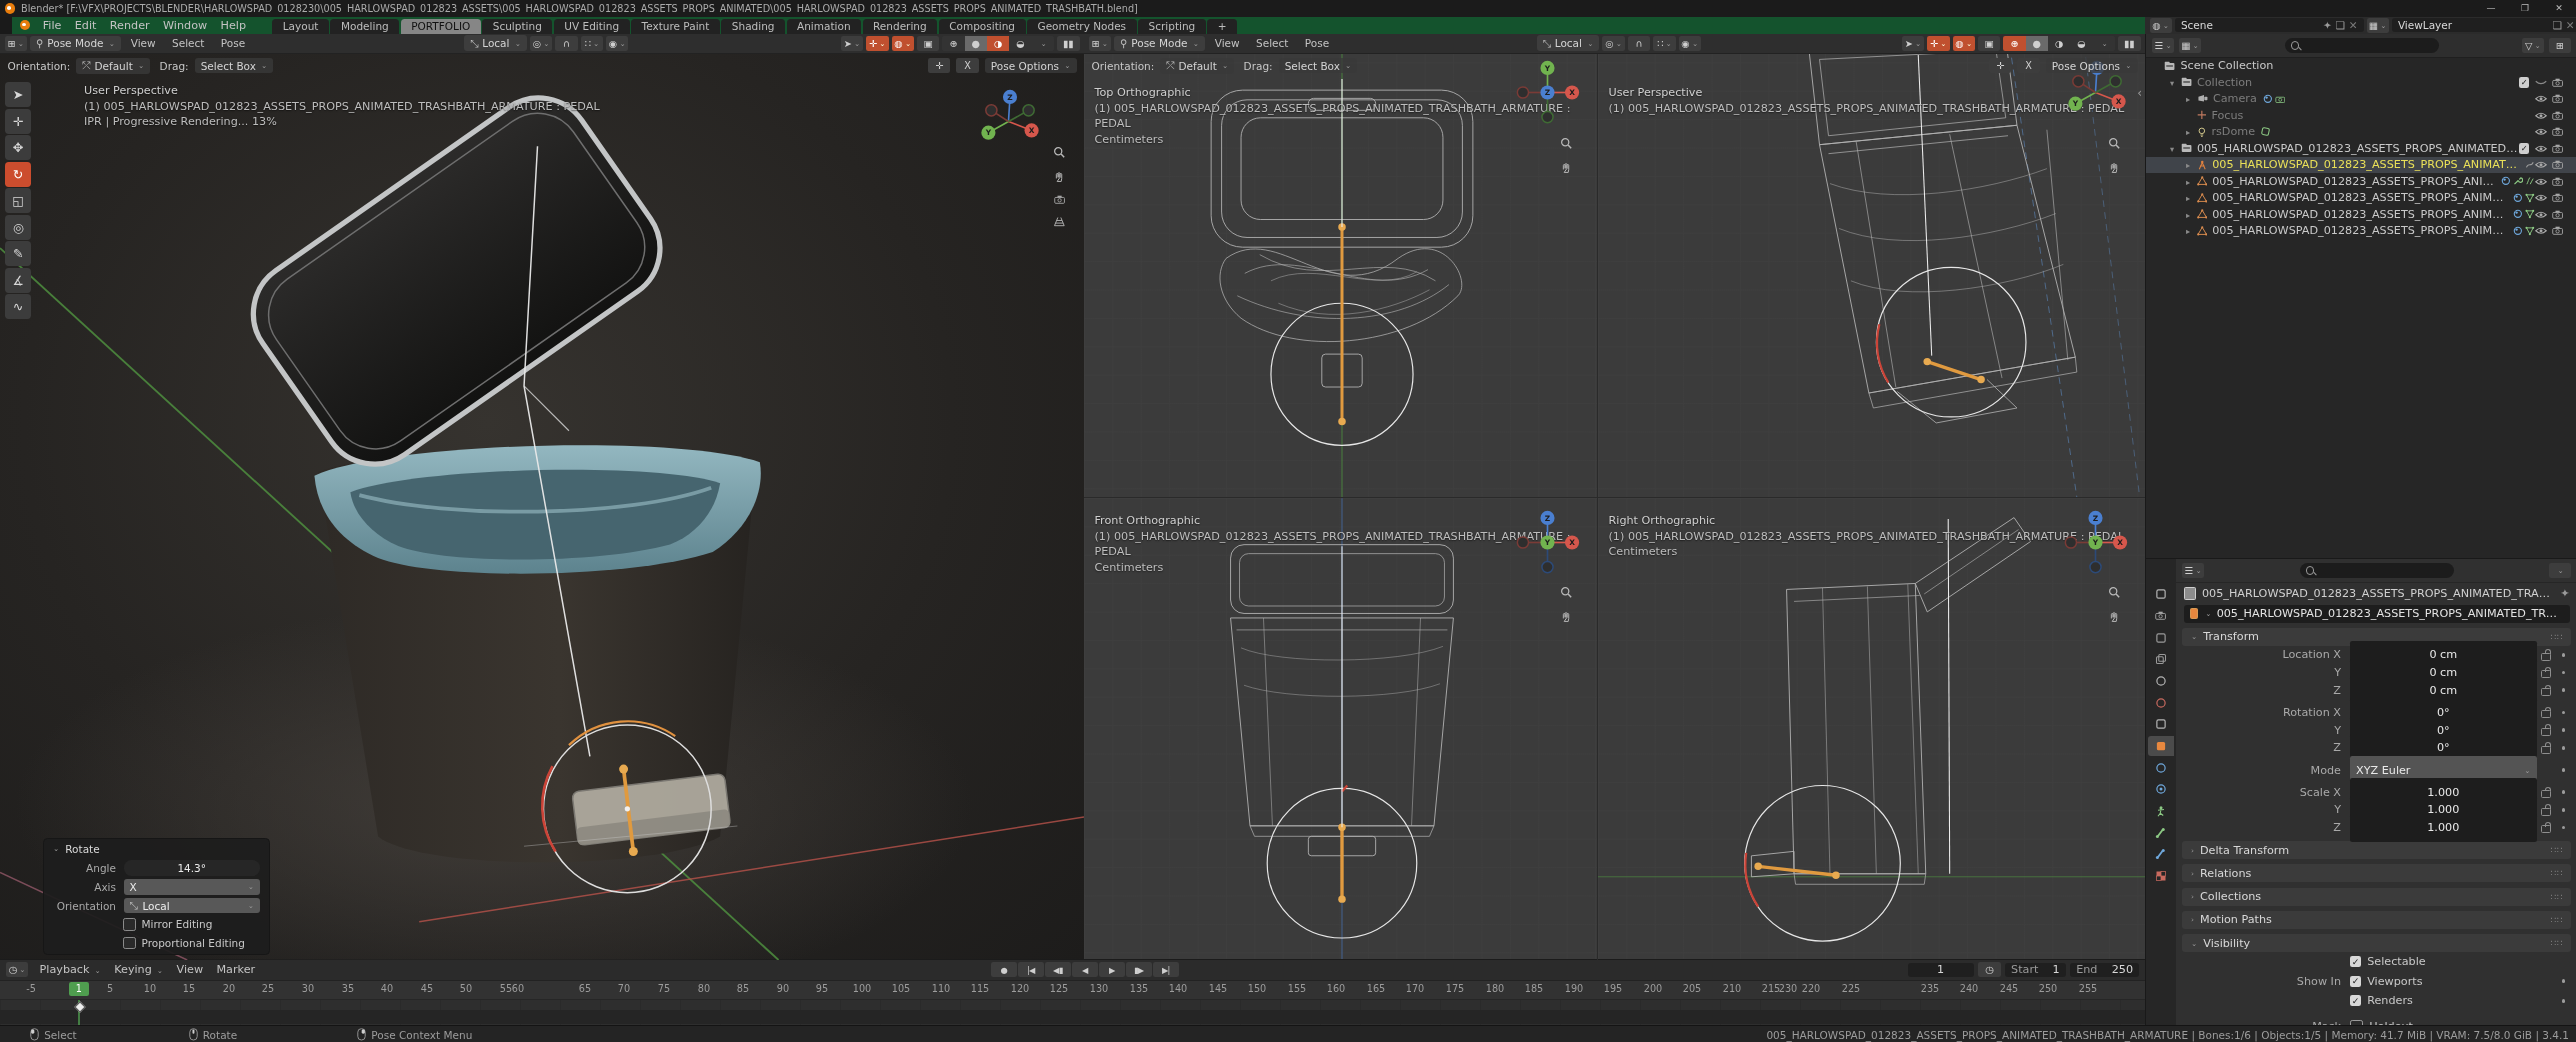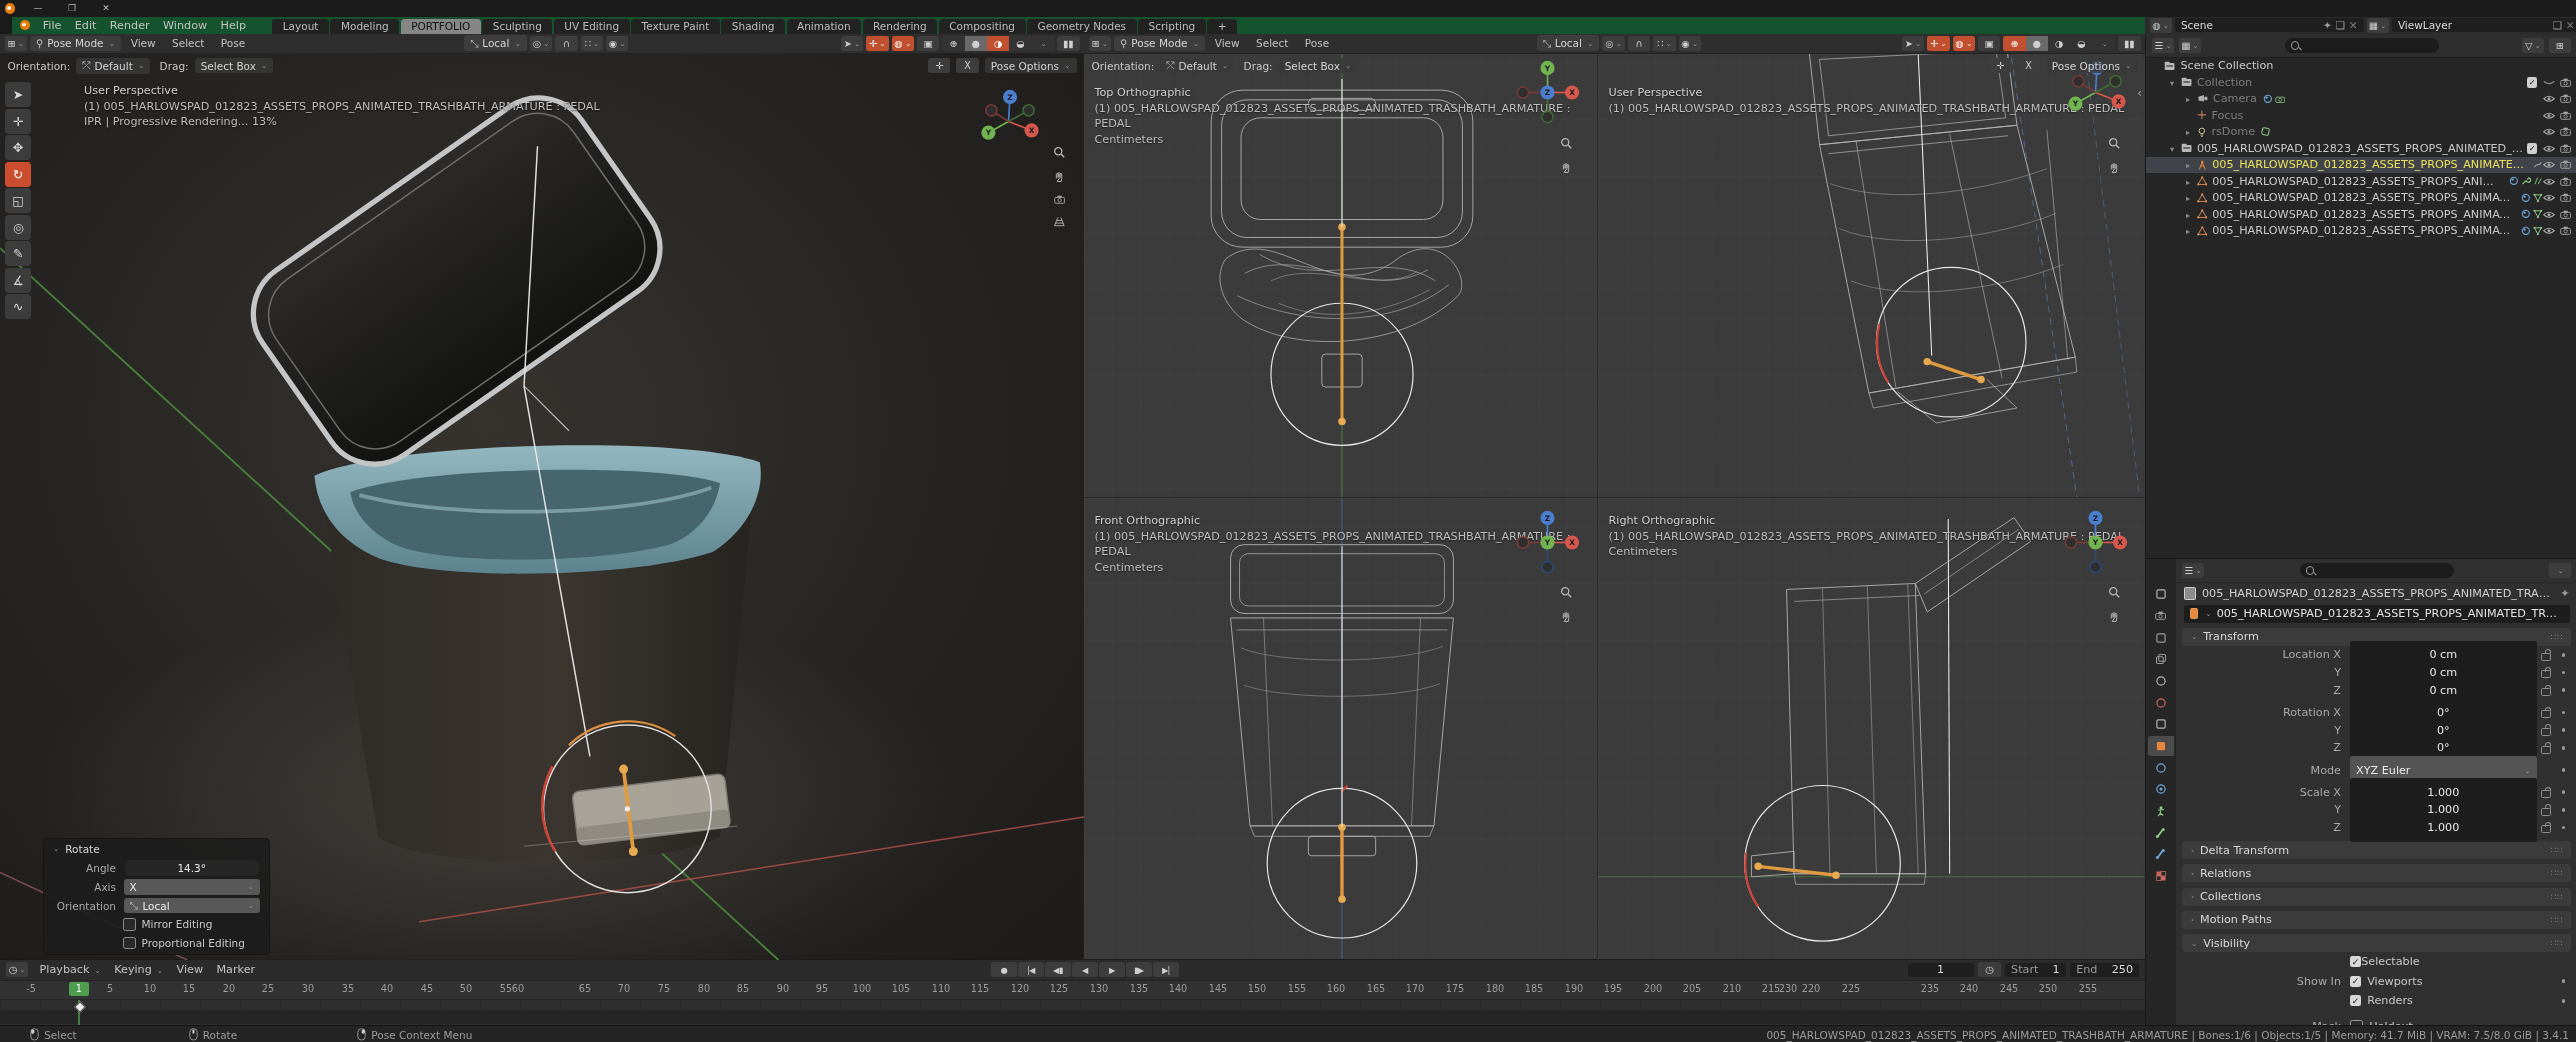--- a/index.html
+++ b/index.html
@@ -43,21 +43,21 @@
   .navgizmo{position:absolute;z-index:22}
   .sideicons{position:absolute;z-index:22;display:flex;flex-direction:column;gap:12px;align-items:center}
   
   #sidebar-top{left:2145px;top:16.5px;width:431px;height:17px;background:#2b2b2b;border-bottom:0.7px solid #1c1c1c;display:flex;align-items:center;gap:3px;padding:0 4.5px;font-size:10.5px}
   .field{background:#1f1f1f;border-radius:3px;padding:0.7px 6px;color:#d8d8d8;display:inline-flex;align-items:center;gap:3.7px}
   #outliner{left:2145px;top:34px;width:431px;height:525px;background:#262626;border-left:0.7px solid #191919}
   #outliner-header{height:22.5px;background:#2e2e2e;border-bottom:0.7px solid #1f1f1f;display:flex;align-items:center;gap:4.5px;padding:0 6px}
   .search{background:#1c1c1c;border-radius:7.5px;height:15px;flex:0 0 142px;display:flex;align-items:center;gap:4.5px;padding:0 6px;color:#8a8a8a}
   .mag{width:6.7px;height:6.7px;border:1.1px solid #9a9a9a;border-radius:50%;position:relative;flex:0 0 auto}
   .mag::after{content:"";position:absolute;left:6px;top:6px;width:3.7px;height:1.1px;background:#9a9a9a;transform:rotate(45deg)}
-  .orow{height:16.5px;display:flex;align-items:center;font-size:11.2px;color:#c9c9c9;padding-right:6px}
+  .orow{height:16.5px;display:flex;align-items:center;font-size:11.2px;color:#c9c9c9;padding-right:14px}
   .orow.sel{background:#40444a}
   .orow .lbl{white-space:nowrap;overflow:hidden;text-overflow:ellipsis}
   .orow .lbl.yellow{color:#e9e058}
   .orow.dim .lbl{color:#7c7c7c}
   .chk{width:10.5px;height:10.5px;background:#cfcfcf;border-radius:2.2px;color:#1a1a1a;font-size:8.2px;display:inline-flex;align-items:center;justify-content:center;font-weight:bold}
   .xtras{display:inline-flex;gap:2.2px;align-items:center;margin-left:6px}
   
   #props{left:2145px;top:558px;width:431px;height:467px;background:#303030;border-left:0.7px solid #191919;border-top:0.7px solid #191919}
   #ptab-col{position:absolute;left:0;top:0;width:30px;height:467px;background:#262626;display:flex;flex-direction:column;align-items:center;padding-top:25.4px;gap:2.2px}
   .ptab{width:25.4px;height:19.5px;display:flex;align-items:center;justify-content:center;border-radius:3px 0 0 3px}
@@ -107,20 +107,21 @@
   .oprow .ov.dd .caret{margin-left:auto}
   .opchk{width:10.5px;height:10.5px;border:1.1px solid #8b8b8b;border-radius:2.2px;background:#2a2a2a}
   svg{display:block}
   .seam-v{position:absolute;background:#2a2a2a;z-index:18}
 </style>
 </head>
 <body>
 
 <div id="titlebar" class="abs">
   <span class="blogo"></span>
+  <span style="overflow:hidden;white-space:nowrap;flex:1">Blender* [F:\VFX\PROJECTS\BLENDER\HARLOWSPAD_0128230\005_HARLOWSPAD_012823_ASSETS\005_HARLOWSPAD_012823_ASSETS_PROPS_ANIMATED\005_HARLOWSPAD_012823_ASSETS_PROPS_ANIMATED_TRASHBATH.blend]</span>
   <span class="wbtn">—</span>
   <span class="wbtn">❐</span>
   <span class="wbtn">✕</span>
 </div>
 
 <div id="topbar" class="abs">
   <span class="blogo" style="margin-left:7.5px"></span>
   <span id="tb-menus" class="row">
       <span class="menu-item">File</span>
       <span class="menu-item">Edit</span>
@@ -1254,21 +1255,21 @@
       </div>
     <div id="pvis">
         <div class="phdr">
           <span class="caret">⌄</span>
           <span>Visibility</span>
           <span class="dots">∷∷</span>
         </div>
         <div class="vrow">
           <span class="flabel"></span>
           <span class="pchk">✓</span>
-          <span style="margin-left: 0;">Selectable</span>
+          <span style="margin-left: 6px;">Selectable</span>
           <span class="grow"></span>
         </div>
         <div class="vrow">
           <span class="flabel">Show In</span>
           <span class="pchk">✓</span>
           <span style="margin-left: 6px;">Viewports</span>
           <span class="grow"></span>
           <span class="dotc">
             <span class="adot"></span>
           </span>

